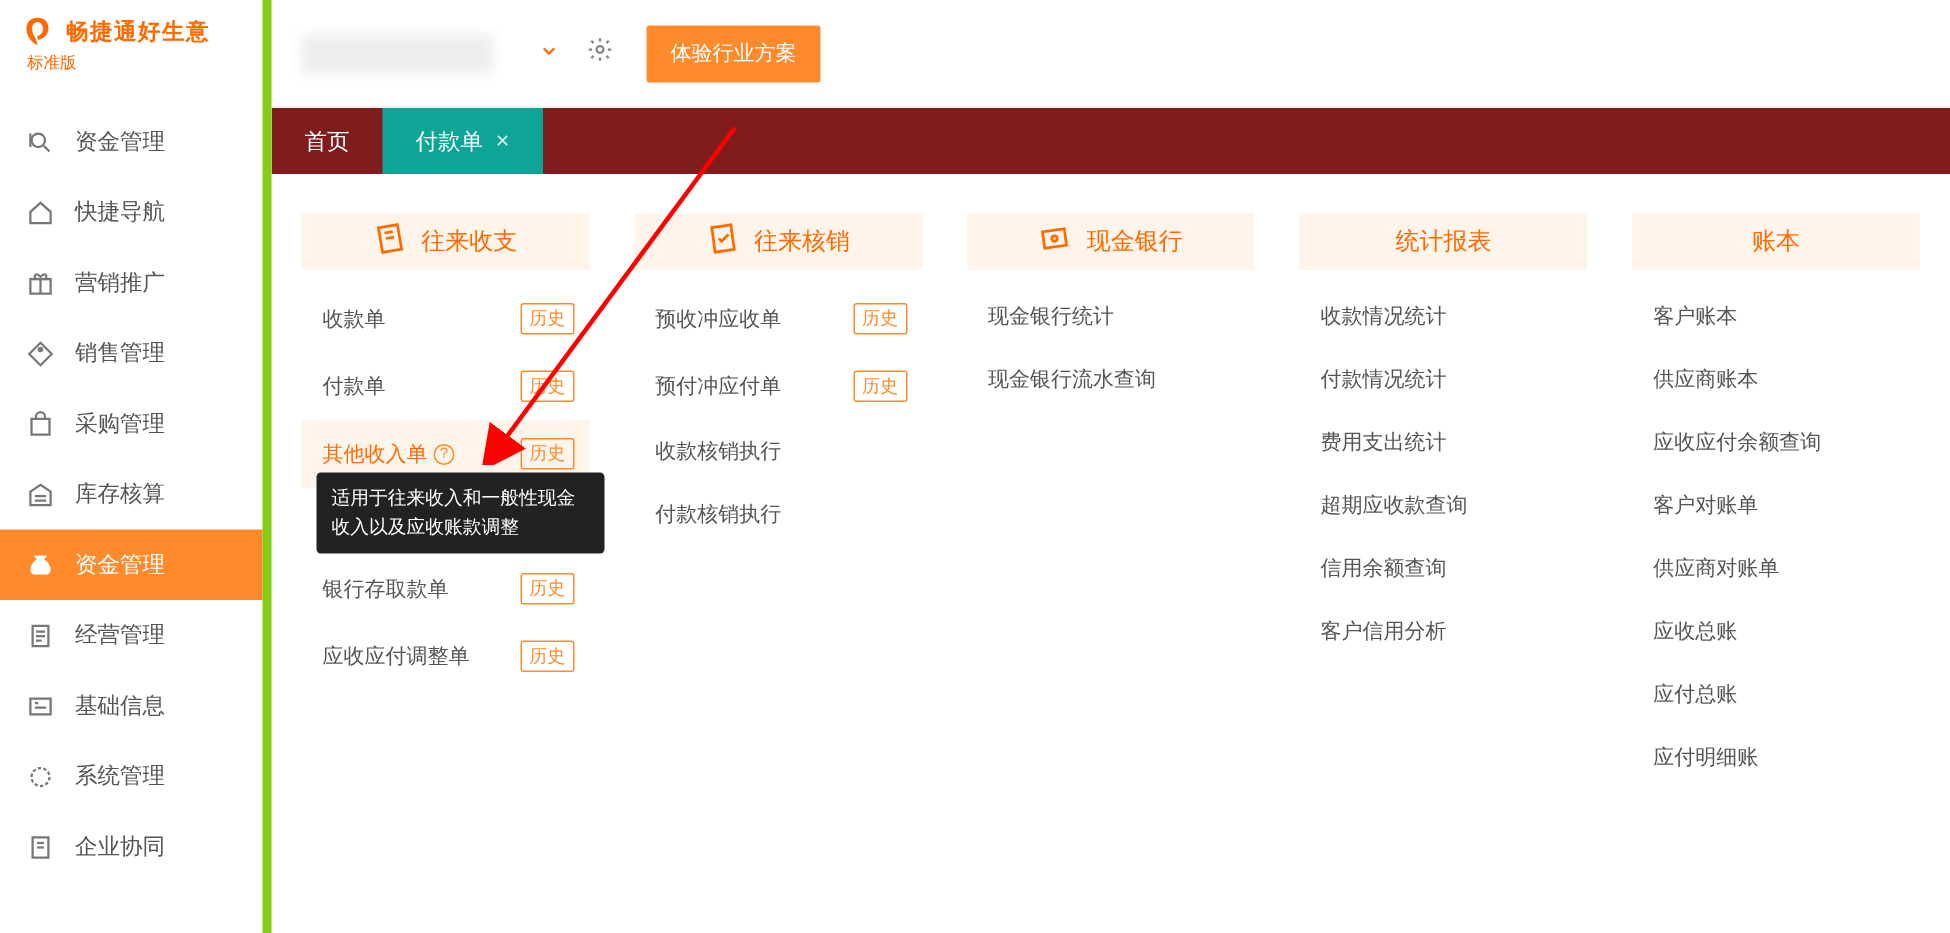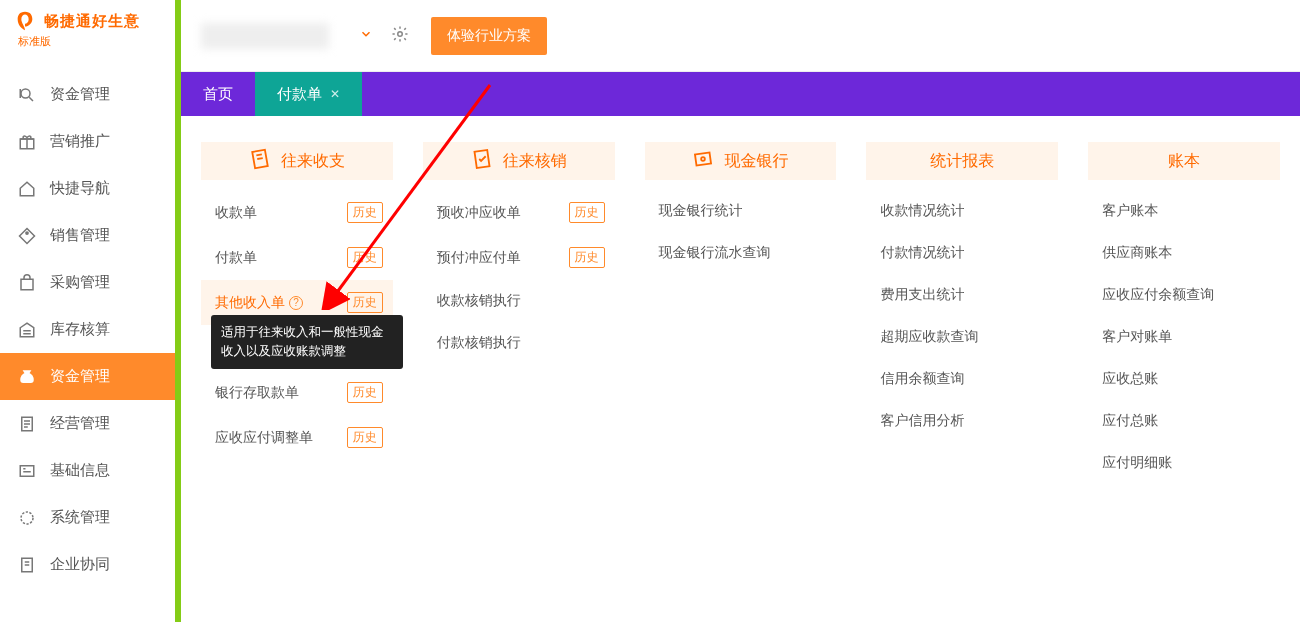--- a/index.html
+++ b/index.html
@@ -20,21 +20,21 @@
 .sidebar-item.active .s-icon svg { stroke: #fff; fill: #fff; }
 
 
 .main { flex: 1; display: flex; flex-direction: column; min-width: 0; }
 .topbar { height: 72px; display: flex; align-items: center; padding: 0 20px; background: #fff; border-bottom: 1px solid #eee; }
 .blur-block { width: 128px; height: 26px; background: #eee; filter: blur(4px); margin-right: 16px; }
 .chevron-down { color: #ff6a00; margin: 0 14px; font-size: 14px; cursor: pointer; }
 .gear { color: #888; margin: 0 10px 0 4px; cursor: pointer; }
 .primary-btn { background: #ff8a2b; color: #fff; border: none; padding: 10px 16px; font-size: 14px; border-radius: 2px; cursor: pointer; margin-left: 12px; }
 
-.tabbar { height: 44px; background: #6d28d9; display: flex; align-items: stretch; }
+.tabbar { height: 44px; background: #7f1d1d; display: flex; align-items: stretch; }
 .tab { padding: 0 22px; display: flex; align-items: center; color: #fff; font-size: 15px; cursor: pointer; position: relative; }
 .tab.selected { background: #0ea596; }
 .tab .close-x { margin-left: 8px; font-size: 12px; color: #cfeeea; cursor: pointer; }
 
 .content { flex: 1; padding: 26px 20px; display: flex; gap: 30px; overflow: hidden; }
 .col { flex: 1; min-width: 0; }
 .col-header { background: #fff4ea; color: #ff6a00; height: 38px; display: flex; align-items: center; justify-content: center; font-size: 16px; position: relative; }
 .col-header .hicon { margin-right: 10px; }
 .col-list { padding-top: 10px; }
 .row-item { display: flex; align-items: center; justify-content: space-between; padding: 12px 10px 12px 14px; font-size: 14px; color: #555; cursor: pointer; }
@@ -72,34 +72,34 @@
               <circle cx="10" cy="10" r="6"></circle>
               <line x1="15" y1="15" x2="20" y2="20"></line>
               <line x1="3" y1="4" x2="3" y2="16"></line>
             </svg>
           </span>
         <span>资金管理</span>
       </div>
       <div class="sidebar-item">
         <span class="s-icon">
             <svg width="18" height="18" viewBox="0 0 24 24" fill="none" stroke="#777" stroke-width="2">
+              <path d="M3 11 L12 3 L21 11 V21 H3 Z"></path>
+            </svg>
+          </span>
+        <span>快捷导航</span>
+      </div>
+      <div class="sidebar-item">
+        <span class="s-icon">
+            <svg width="18" height="18" viewBox="0 0 24 24" fill="none" stroke="#777" stroke-width="2">
               <rect x="3" y="8" width="18" height="13"></rect>
               <line x1="12" y1="8" x2="12" y2="21"></line>
               <path d="M3 8 h18 M8 8 C5 5 8 2 12 6 C16 2 19 5 16 8"></path>
             </svg>
           </span>
         <span>营销推广</span>
-      </div>
-      <div class="sidebar-item">
-        <span class="s-icon">
-            <svg width="18" height="18" viewBox="0 0 24 24" fill="none" stroke="#777" stroke-width="2">
-              <path d="M3 11 L12 3 L21 11 V21 H3 Z"></path>
-            </svg>
-          </span>
-        <span>快捷导航</span>
       </div>
       <div class="sidebar-item">
         <span class="s-icon">
             <svg width="18" height="18" viewBox="0 0 24 24" fill="none" stroke="#777" stroke-width="2">
               <path d="M12 2 L22 12 L12 22 L2 12 Z"></path>
               <circle cx="12" cy="8" r="1.5" fill="#777"></circle>
             </svg>
           </span>
         <span>销售管理</span>
       </div>
@@ -322,20 +322,23 @@
           <div class="row-item">
               <span class="rlabel">供应商账本</span>
             </div>
           <div class="row-item">
               <span class="rlabel">应收应付余额查询</span>
             </div>
           <div class="row-item">
               <span class="rlabel">客户对账单</span>
             </div>
           <div class="row-item">
+              <span class="rlabel">供应商对账单</span>
+            </div>
+          <div class="row-item">
               <span class="rlabel">应收总账</span>
             </div>
           <div class="row-item">
               <span class="rlabel">应付总账</span>
             </div>
           <div class="row-item">
               <span class="rlabel">应付明细账</span>
             </div>
         </div>
       </div>

